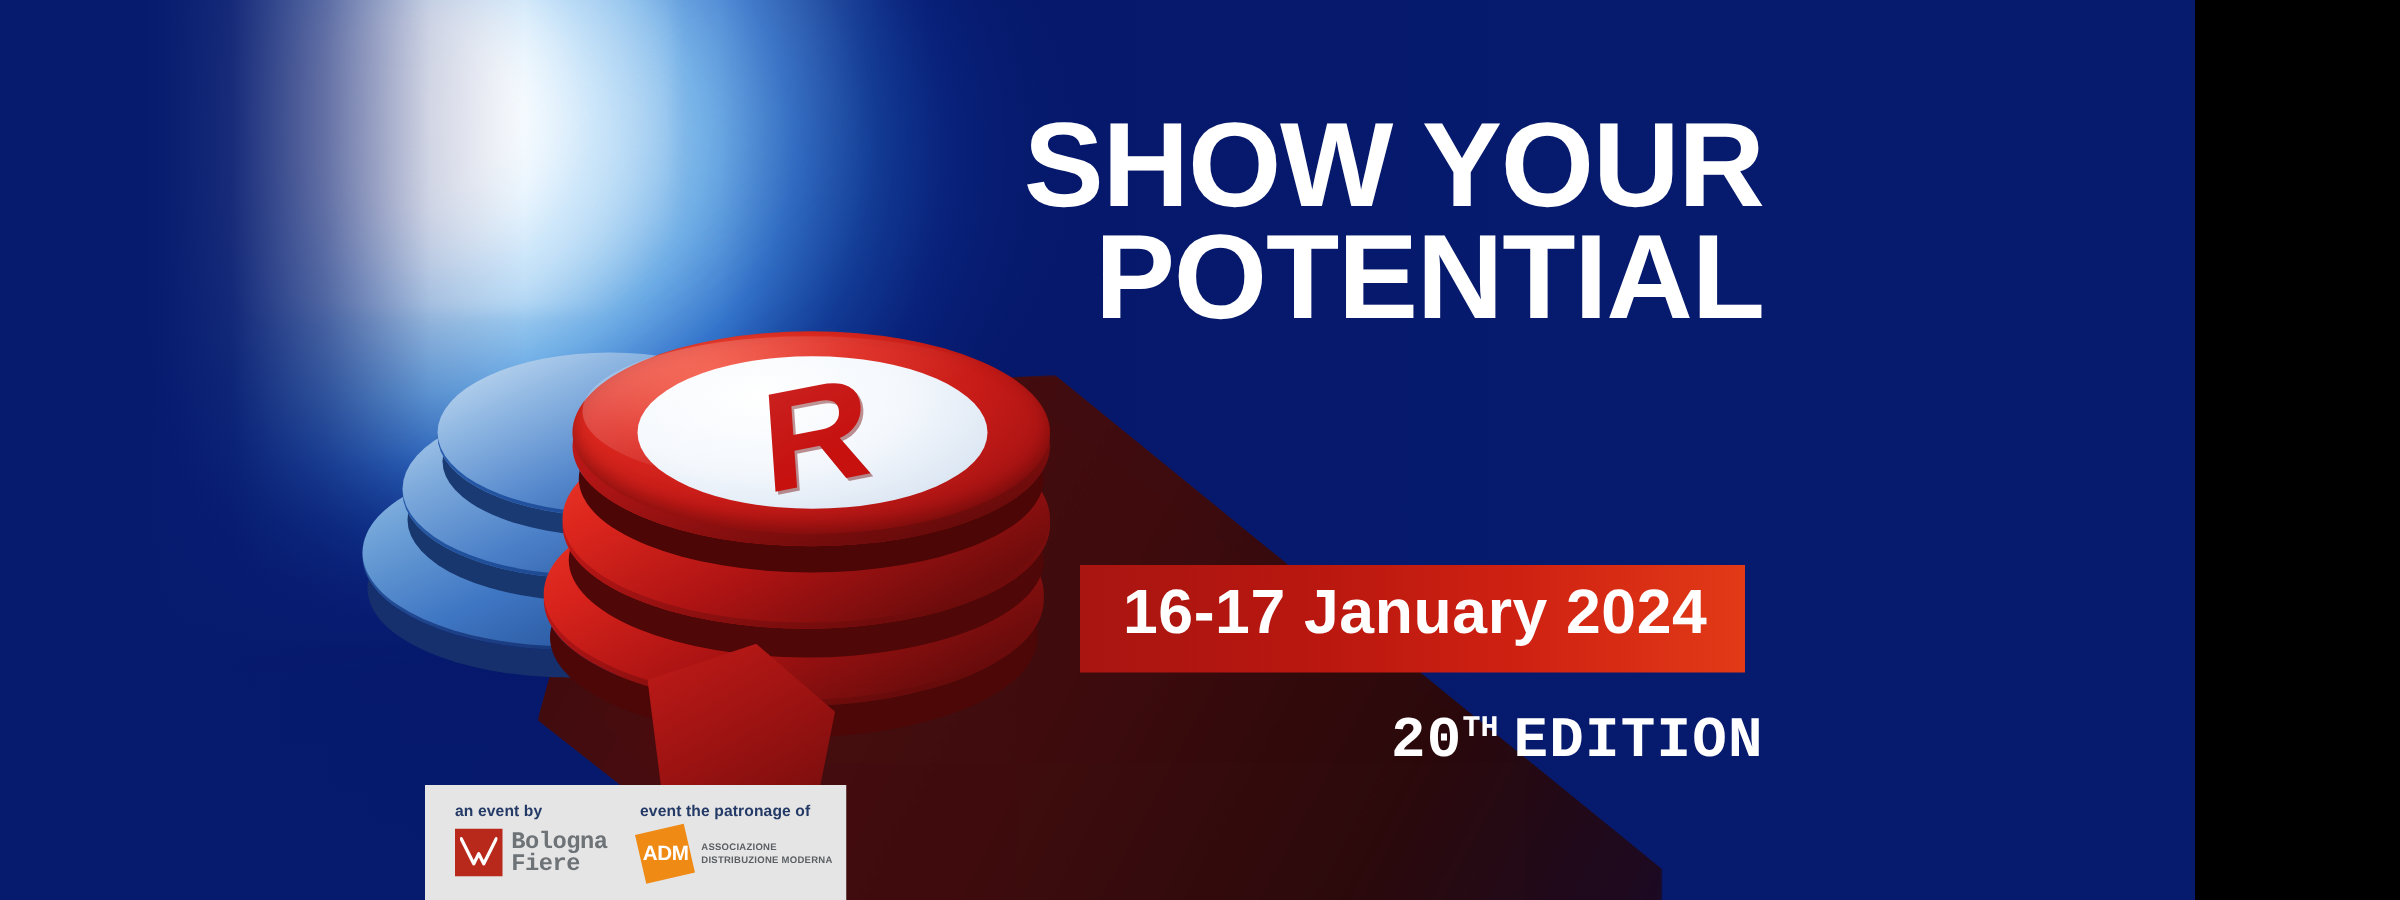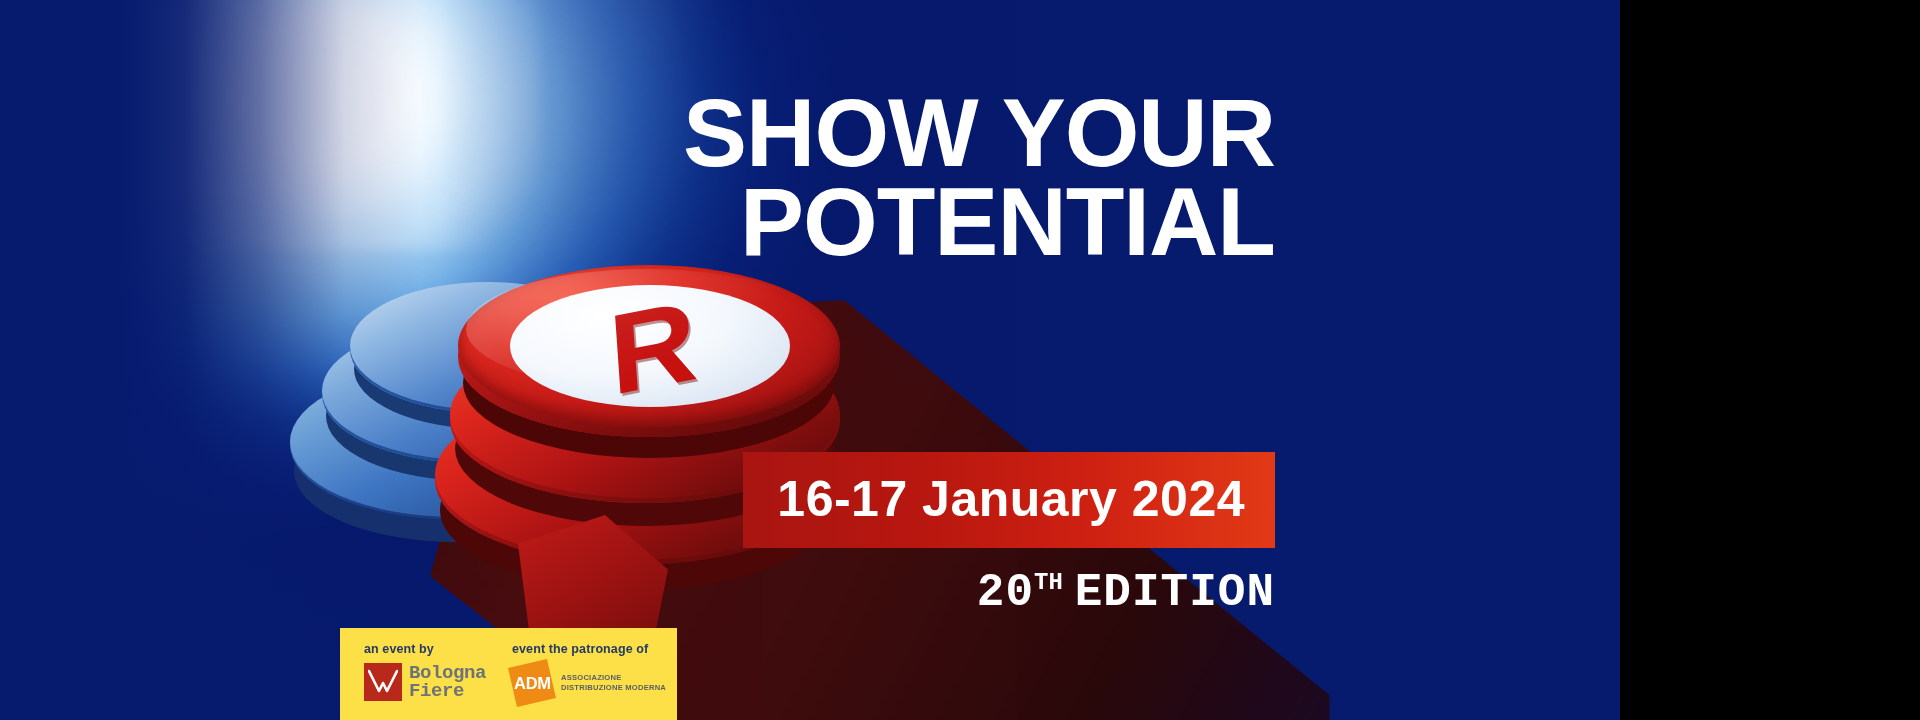--- a/index.html
+++ b/index.html
@@ -1,21 +1,21 @@
 <!DOCTYPE html>
 <html><head>
 <meta charset="utf-8">
 <title>Marca Show Your Business Potential Banner</title>
 <style>
   html,body{margin:0;padding:0;background:#000;}
   *{box-sizing:border-box;}
 
   #banner{
     position:relative;
-    width:1620px;
+    width:1756px;
     height:720px;
     overflow:hidden;
     font-family:"Liberation Sans","DejaVu Sans",sans-serif;
     background:#061a6e;
   }
 
   
   .bg-base{
     position:absolute; inset:0;
     background:
@@ -190,27 +190,27 @@
     font-weight:bold;
     font-size:96px;
     line-height:.93;
     letter-spacing:-1px;
     text-transform:uppercase;
     white-space:nowrap;
   }
   .headline .line{display:block;}
 
   .date-badge{
-    position:absolute; right:345px; top:452px;
+    position:absolute; right:360px; top:452px;
     background:linear-gradient(to right,#a91511 0%,#b8170f 34%,#cf2112 66%,#e23a17 100%);
     color:#ffffff;
     font-weight:bold;
     font-size:50px;
     letter-spacing:.5px;
-    padding:22px 30px 24px 34px;
+    padding:12px 30px 24px 34px;
     line-height:1;
     white-space:nowrap;
   }
 
   .edition{
     position:absolute; right:345px; top:570px;
     color:#ffffff; font-weight:bold;
     font-size:46px; letter-spacing:1px;
     text-transform:uppercase;
     white-space:nowrap;
@@ -219,21 +219,21 @@
   }
   .edition .sup{
     font-size:.52em; vertical-align:super; letter-spacing:0;
   }
   .edition .gap{display:inline-block;width:12px;}
 
   
   .logo-box{
     position:absolute; left:340px; top:628px;
     width:337px; height:92px;
-    background:#fde047;
+    background:#e5e5e5;
     display:flex; align-items:flex-start;
     padding:14px 0 0 0;
   }
   .logo-col{padding-left:24px;}
   .logo-col.second{padding-left:26px;}
   .logo-cap{
     font-size:12.5px; color:#243a66; font-weight:bold;
     letter-spacing:.1px; margin-bottom:7px; white-space:nowrap;
   }
   .bf-row{display:flex; align-items:center; gap:7px;}

